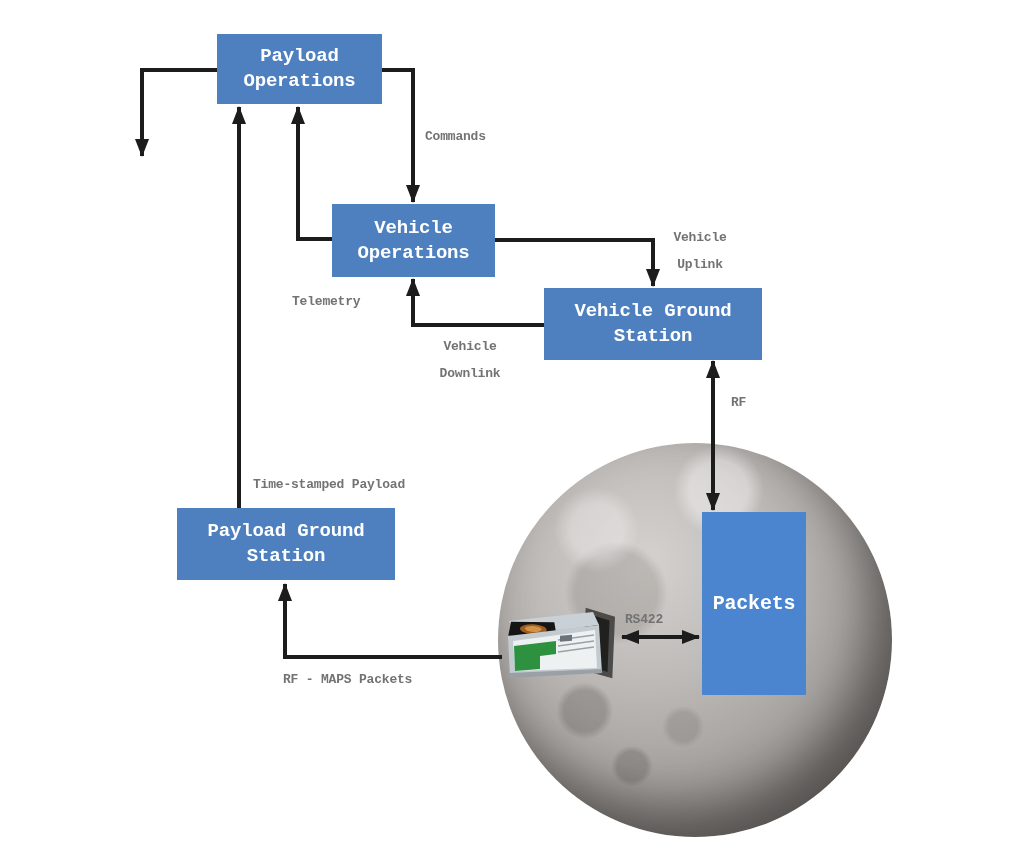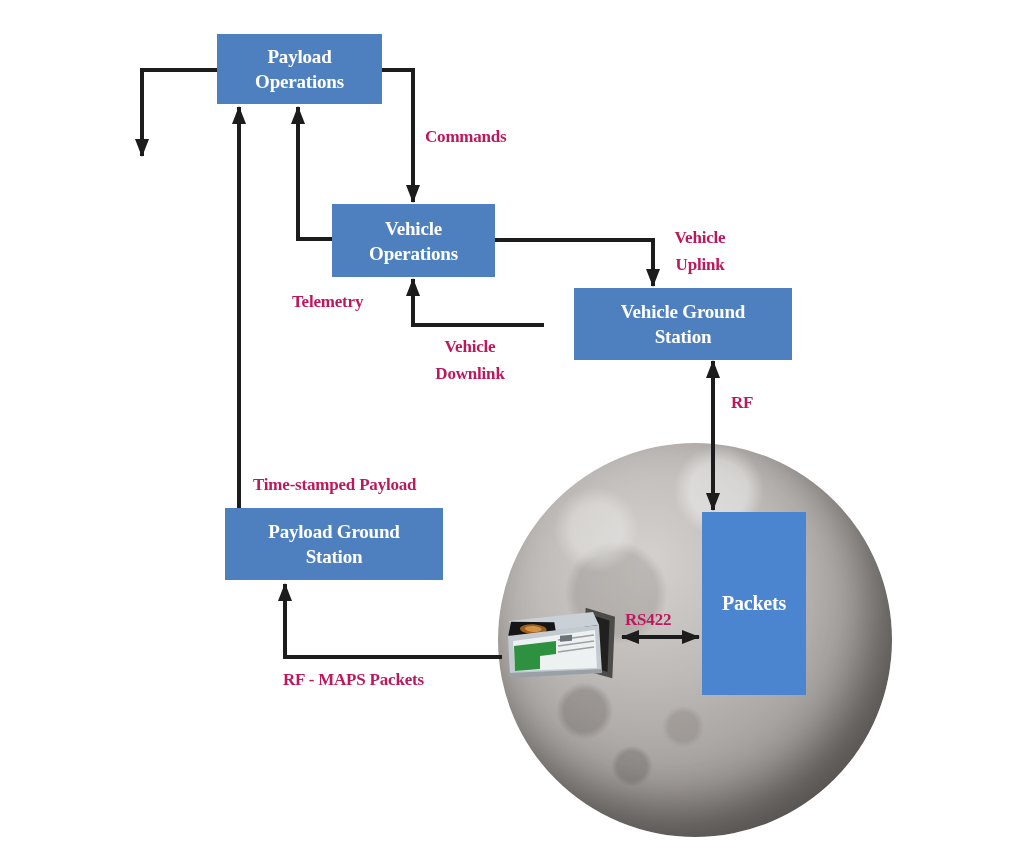--- a/index.html
+++ b/index.html
@@ -2,21 +2,21 @@
 <html><head>
 <meta charset="utf-8">
 <style>
   html, body {
     margin: 0; padding: 0; background: #ffffff;
   }
   .canvas {
     position: relative;
     width: 1023px; height: 855px;
     background: #ffffff;
-    font-family: Liberation Serif, serif;
+    font-family: Liberation Mono, monospace;
     overflow: hidden;
   }
   
   .node {
     position: absolute;
     box-sizing: border-box;
     background: #4e80c0;
     color: #ffffff;
     font-weight: bold;
     font-size: 19px;
@@ -24,30 +24,30 @@
     display: flex;
     align-items: center;
     justify-content: center;
     text-align: center;
     white-space: pre-line;
     letter-spacing: -0.2px;
   }
   .node-payload-operations   { left:217px; top:34px;  width:165px; height:70px; }
   .node-navigation-analysis  { left:62px;  top:158px; width:161px; height:71px; }
   .node-vehicle-operations   { left:332px; top:204px; width:163px; height:73px; }
-  .node-vehicle-ground       { left:544px; top:288px; width:218px; height:72px;margin-left:30px; }
-  .node-payload-ground       { left:177px; top:508px; width:218px; height:72px;margin-left:48px; }
+  .node-vehicle-ground       { left:544px; top:288px; width:218px; height:72px; }
+  .node-payload-ground       { left:177px; top:508px; width:218px; height:72px; }
   .node-lander               { left:702px; top:512px; width:104px; height:183px; background:#4c85cf; font-size:20px; }
 
   
   .edge-label {
     position: absolute;
-    color: #be185d;
+    color: #737373;
     font-weight: bold;
-    font-size: 17px;
+    font-size: 13px;
     line-height: 27px;
     white-space: pre-line;
     letter-spacing: -0.2px;
   }
   .center-x { transform: translateX(-50%); text-align: center; }
   .lbl-commands     { left:425px; top:123px; }
   .lbl-telemetry    { left:284px; top:288px;margin-left:8px; }
   .lbl-uplink       { left:700px; top:224px; }
   .lbl-downlink     { left:470px; top:333px; }
   .lbl-rf           { left:731px; top:389px;text-align:right; }

